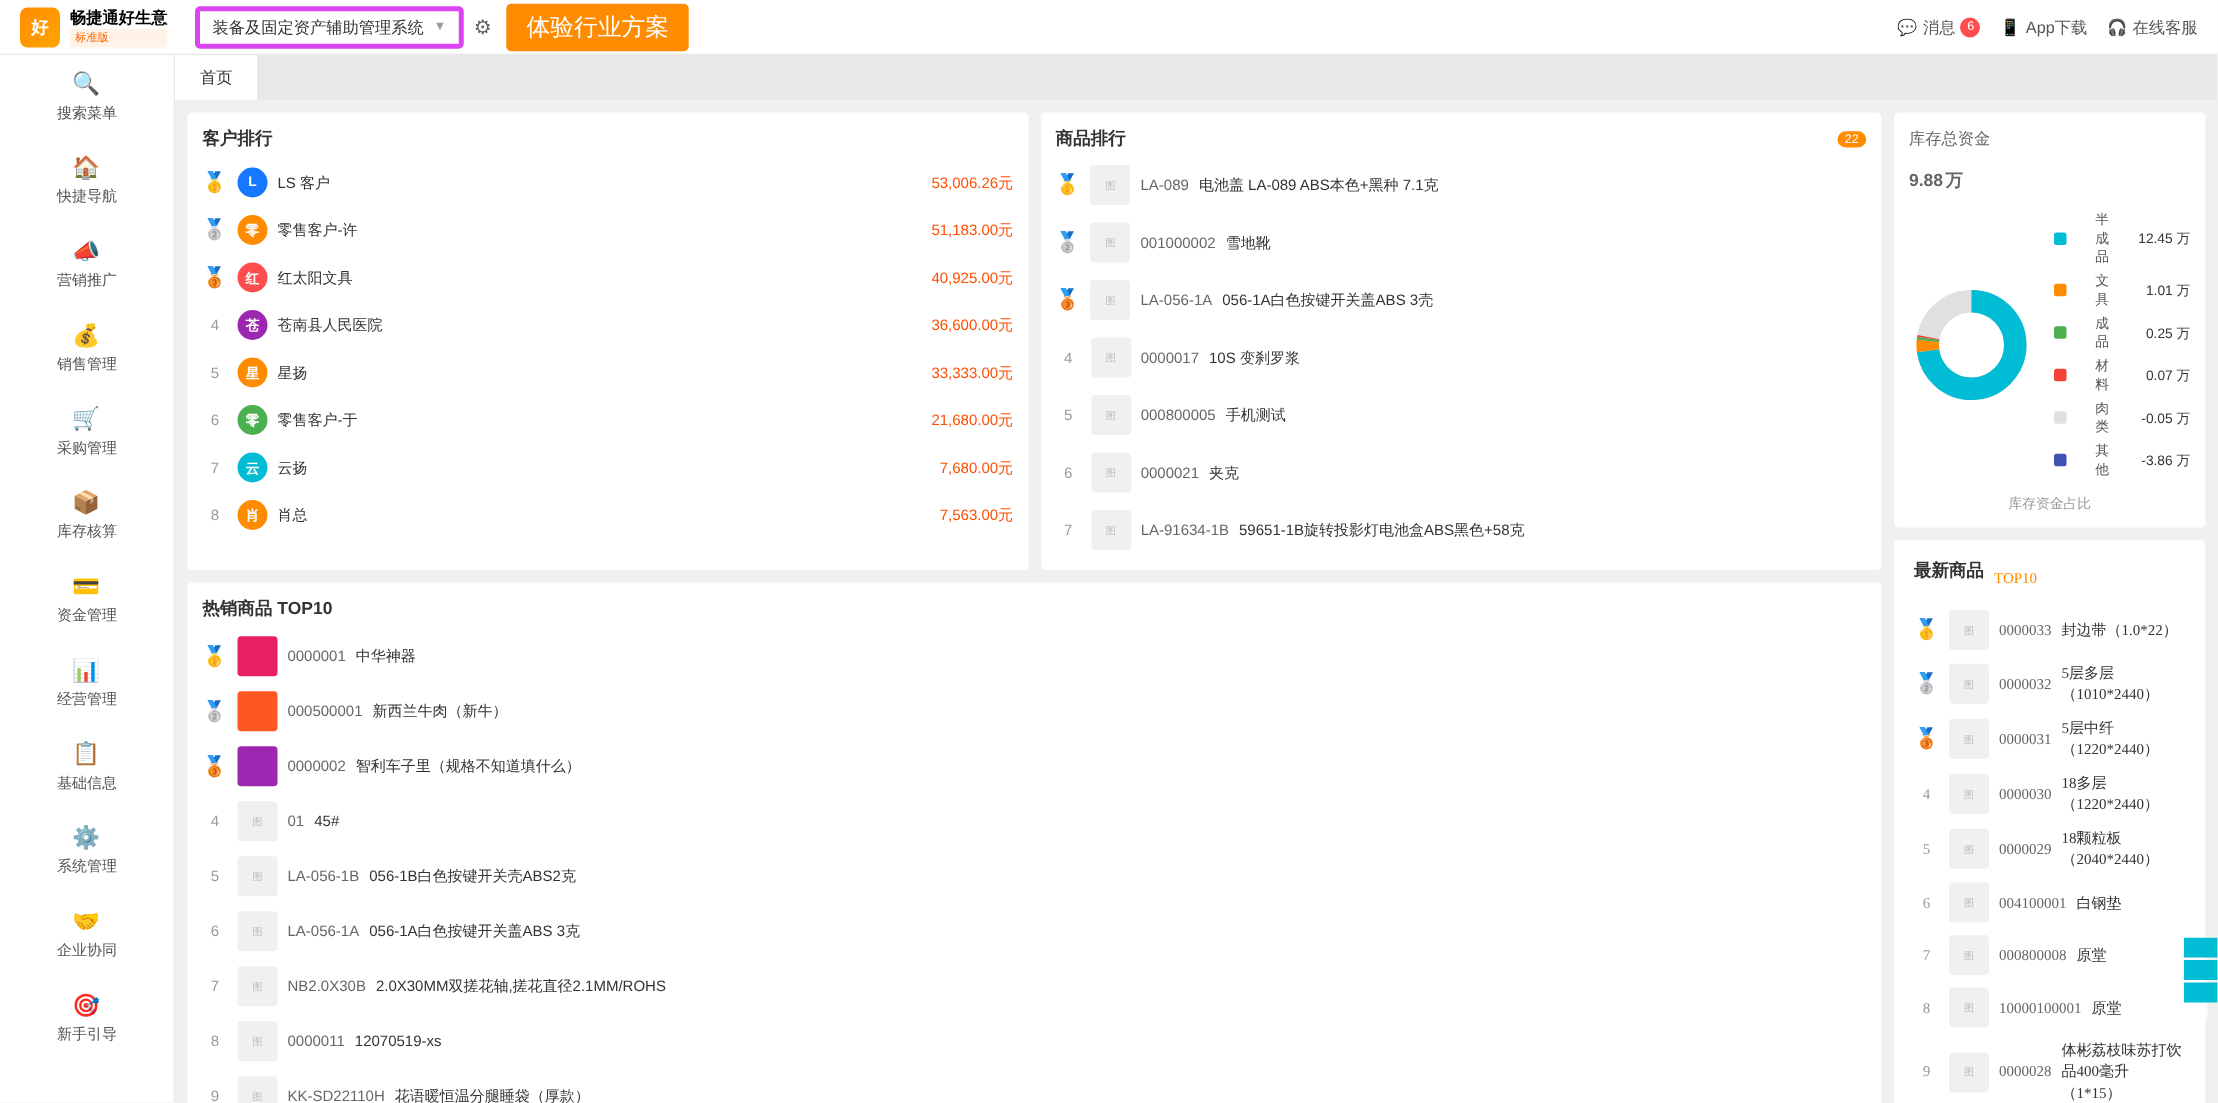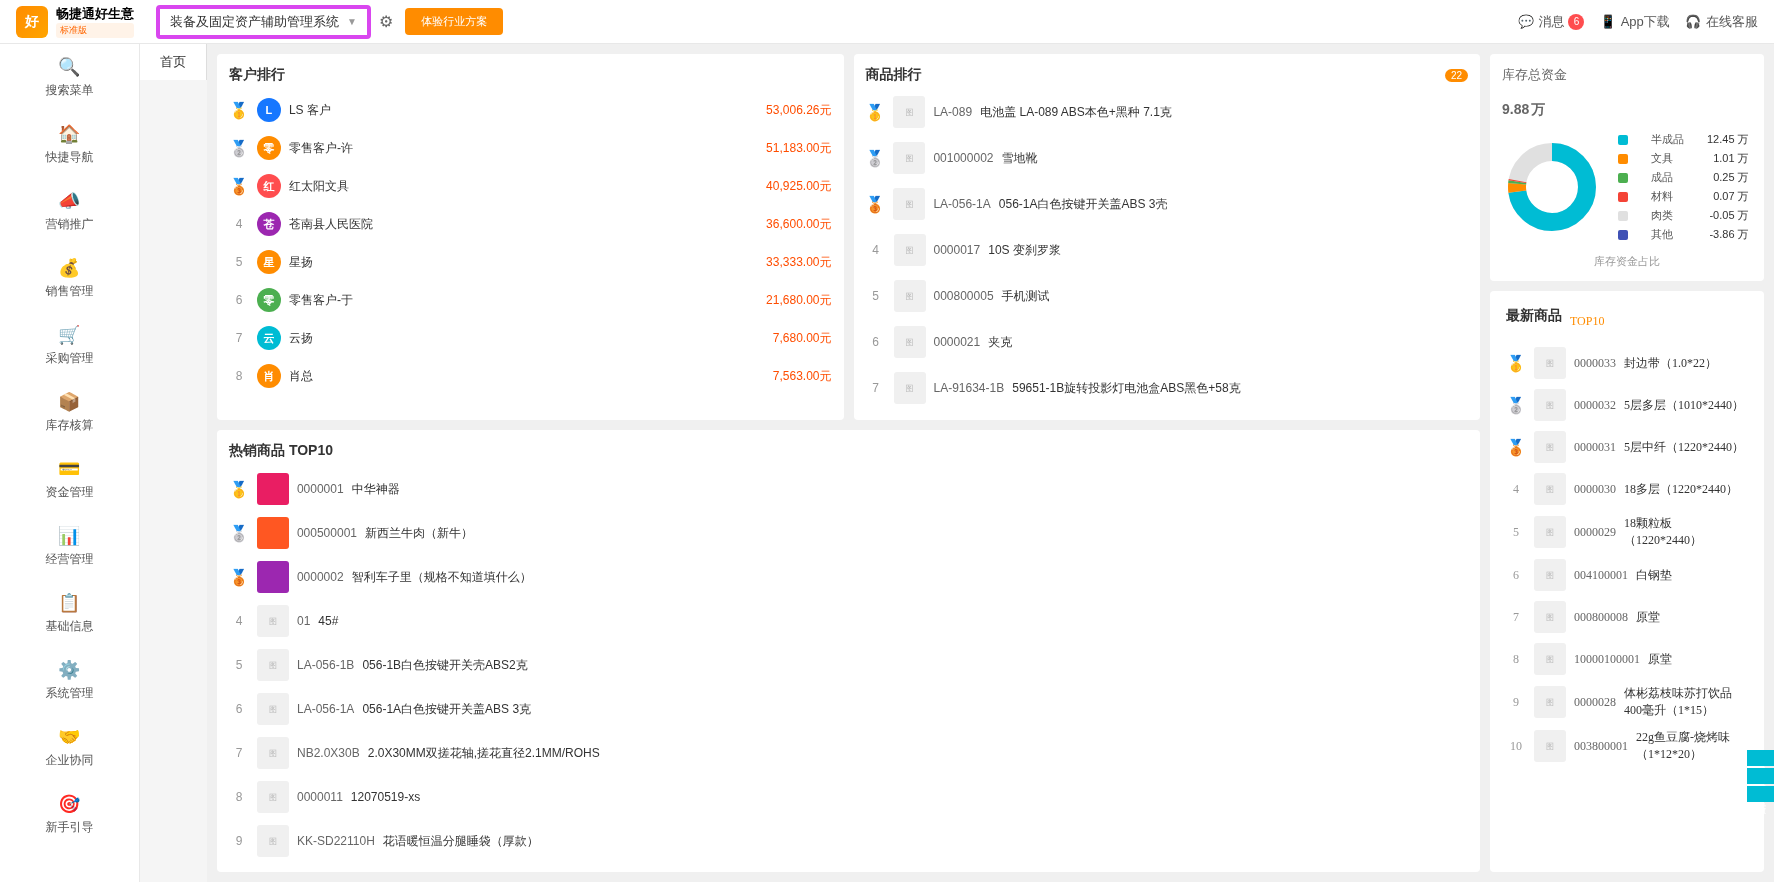--- a/index.html
+++ b/index.html
@@ -43,21 +43,21 @@
     .settings-icon { margin-left: 8px; cursor: pointer; color: #666; font-size: 16px; }
 
     .trial-btn {
       margin-left: 12px;
       background: #ff8c00;
       color: #fff;
       border: none;
       border-radius: 4px;
       padding: 6px 16px;
       cursor: pointer;
-      font-size: 11px;
+      font-size: 19px;
     }
 
     .top-right {
       margin-left: auto;
       display: flex; align-items: center; gap: 16px;
       color: #555; font-size: 13px;
     }
     .top-right-item { display: flex; align-items: center; gap: 4px; cursor: pointer; }
     .badge {
       background: #ff4d4f; color: #fff;
@@ -88,21 +88,21 @@
       padding: 12px 8px;
       cursor: pointer; color: #555;
       gap: 4px; font-size: 12px;
     }
     .sidebar-icon { font-size: 18px; }
 
     
     .content-area {
       flex: 1;
       display: flex;
-      flex-direction: row;
+      flex-direction: column;
       overflow: hidden;
     }
 
     .page-tabs {
       background: #e8e8e8;
       display: flex; align-items: center;
       height: 36px; flex-shrink: 0;
     }
     .page-tab {
       padding: 0 20px;
@@ -170,21 +170,21 @@
       border-radius: 3px;
       display: flex; align-items: center; justify-content: center;
       color: #bbb; font-size: 10px; flex-shrink: 0;
     }
 
     .prod-code { color: #666; }
     .prod-name { flex: 1; color: #333; }
 
     
     .right-panel {
-      width: 284px;
+      width: 259px;
       flex-shrink: 0;
       display: flex;
       flex-direction: column;
       gap: 10px;
       padding: 10px 10px 10px 0;
       overflow-y: auto;
     }
 
     .inventory-panel {
       background: #fff;
@@ -655,21 +655,21 @@
                 </div>
     <span class="prod-code">0000030</span>
     <span class="prod-name">18多层（1220*2440）</span>
               </div>
               <div class="new-prod-item">
                 <span class="new-prod-num">5</span>
     <div class="prod-img">
                   <span style="font-size:8px;color:#bbb">图</span>
                 </div>
     <span class="prod-code">0000029</span>
-    <span class="prod-name">18颗粒板（1220*2440）</span>
+    <span class="prod-name">18颗粒板（2040*2440）</span>
               </div>
               <div class="new-prod-item">
                 <span class="new-prod-num">6</span>
     <div class="prod-img">
                   <span style="font-size:8px;color:#bbb">图</span>
                 </div>
     <span class="prod-code">004100001</span>
     <span class="prod-name">白钢垫</span>
               </div>
               <div class="new-prod-item">

